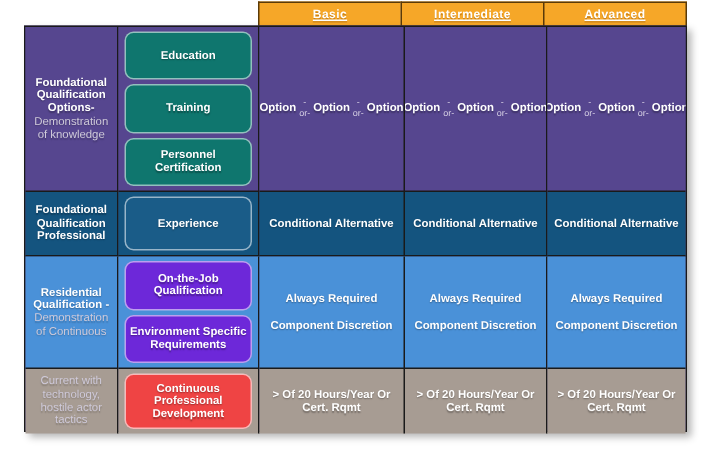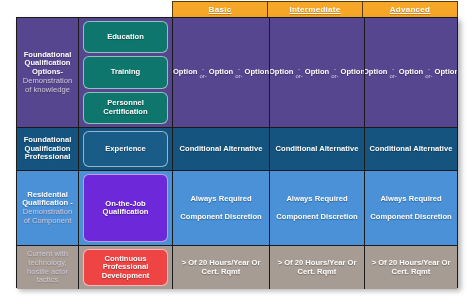--- a/index.html
+++ b/index.html
@@ -268,26 +268,29 @@
         <div class="val">Conditional Alternative</div>
       </div>
     </div>
 
     <div class="row row-3">
 
       <div class="cell c1 bg-blue desc">
         <div class="strong">Residential</div>
         <div class="strong">Qualification -</div>
         <div class="light">Demonstration</div>
-        <div class="light">of Component</div>
+        <div class="light">of Continuous</div>
       </div>
 
       <div class="cell c2 bg-blue pill-wrap">
         <div class="pill pill-blue">
           <span>On-the-Job Qualification</span>
+        </div>
+        <div class="pill pill-blue">
+          <span>Environment Specific Requirements</span>
         </div>
       </div>
 
       <div class="cell c3 bg-blue valcell">
         <div class="val">Always Required</div>
         <div class="val">Component Discretion</div>
       </div>
       <div class="cell c4 bg-blue valcell">
         <div class="val">Always Required</div>
         <div class="val">Component Discretion</div>

